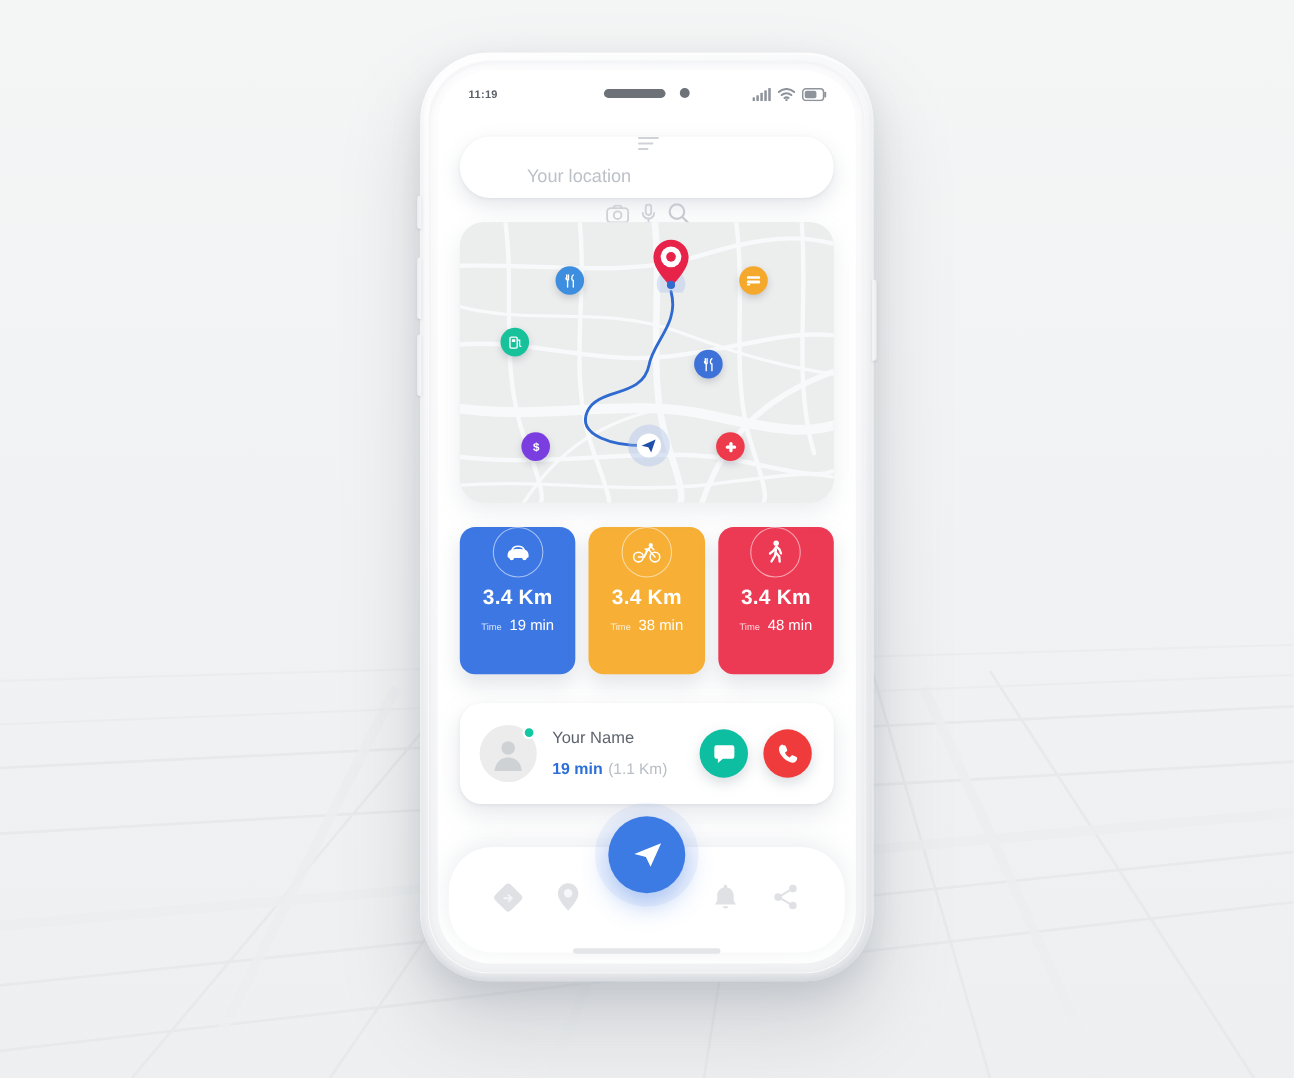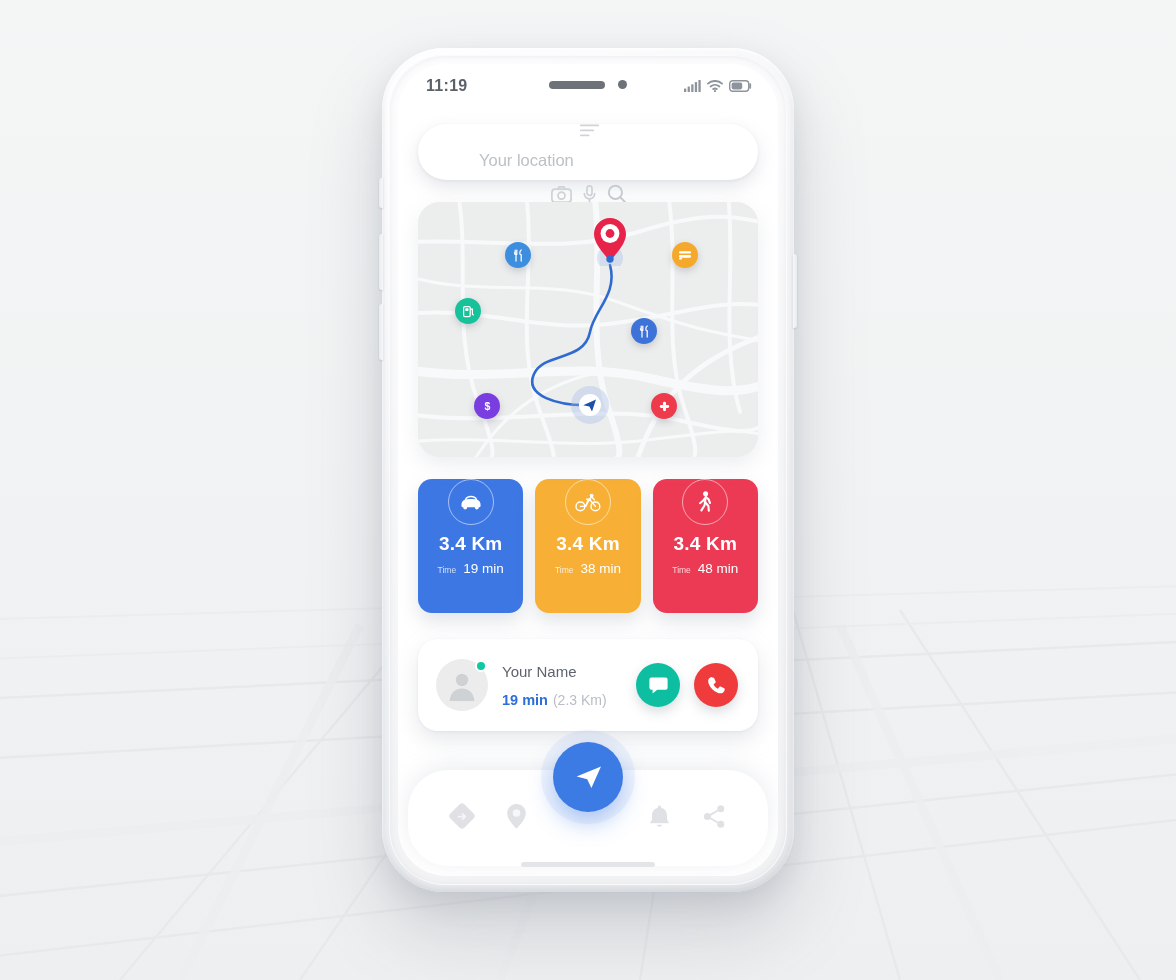--- a/index.html
+++ b/index.html
@@ -79,21 +79,21 @@
   
   #status-bar {
     position: relative;
     height: 44px;
     display: flex;
     align-items: center;
     justify-content: space-between;
     padding: 0 26px 0 28px;
   }
   #status-time {
-    font-size: 16px;
+    font-size: 10px;
     font-weight: bold;
     color: #5b6168;
     letter-spacing: 0.3px;
   }
   #notch-group {
     position: absolute;
     left: 50%;
     top: 16px;
     transform: translateX(-50%);
     display: flex;
@@ -528,21 +528,21 @@
             <path d="M4.6 33 C 5.4 24.4 10.6 20.6 17 20.6 S 28.6 24.4 29.4 33 Z" fill="#cfd2d5"></path>
           </svg>
         </div>
         <div id="driver-online-dot"></div>
       </div>
 
       <div id="driver-text">
         <div id="driver-name">Your Name</div>
         <div id="driver-meta">
           <span id="driver-eta">19 min</span>
-          <span id="driver-distance">(2.3 Km)</span>
+          <span id="driver-distance">(1.1 Km)</span>
         </div>
       </div>
 
       <div class="circle-action" style="background:#0dbfa0;">
         <svg width="21" height="19" viewBox="0 0 21 19">
           <path d="M3.4 1.6 h14.2 a2 2 0 0 1 2 2 v8.2 a2 2 0 0 1-2 2 H 9.2 L 4.6 17.6 v-3.8 H 3.4 a2 2 0 0 1-2-2 V 3.6 a2 2 0 0 1 2-2 Z" fill="#fff"></path>
         </svg>
       </div>
 
       <div class="circle-action" style="background:#ef3b3b;">

